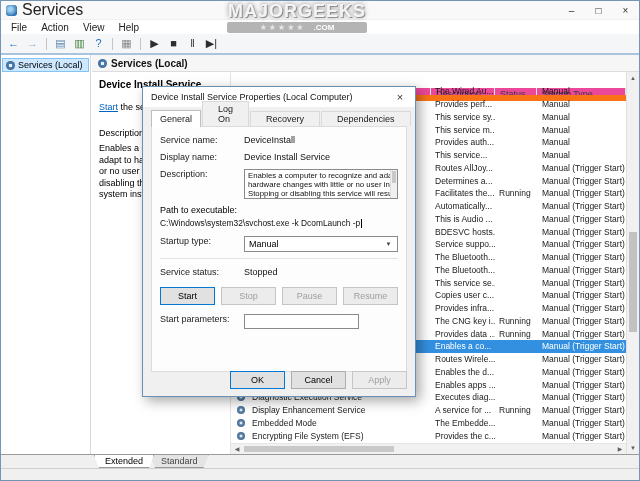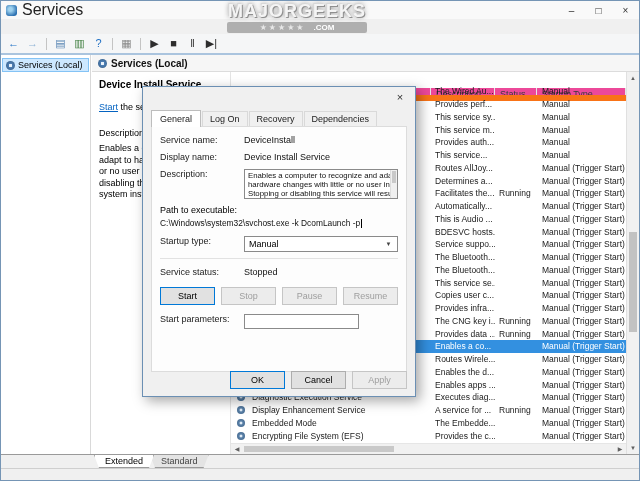--- a/index.html
+++ b/index.html
@@ -75,21 +75,21 @@
   .footer-tabs{position:absolute;left:0;right:0;bottom:12px;height:14px;background:#f0f0f0;border-top:1px solid #9a9a9a;padding-left:93px;display:flex;align-items:stretch}
   .f-tab{font-size:9px;padding:1px 10px 0 10px;color:#444;background:#e4e4e4;border:1px solid #9a9a9a;border-top:none;clip-path:polygon(0 0,100% 0,calc(100% - 5px) 100%,5px 100%);margin-right:-4px}
   .f-tab.active{background:#fff;color:#000;z-index:2}
   .statusbar{position:absolute;left:0;right:0;bottom:0;height:12px;background:#f0f0f0;border-top:1px solid #cfcfcf}
 
   
   .dialog{position:absolute;left:141px;top:85px;width:274px;height:311px;background:#f0f0f0;border:1px solid #6b8fb3;box-shadow:4px 4px 12px rgba(0,0,0,.35);z-index:40}
   .dlg-title{height:20px;background:#fff;display:flex;align-items:center;padding-left:8px;font-size:9px;color:#111}
   .dlg-close{position:absolute;right:0;top:0;width:30px;height:20px;text-align:center;line-height:20px;font-size:11px;color:#333}
   .dlg-tabs{position:absolute;left:8px;top:23px;right:8px;height:16px;display:flex;align-items:flex-end}
-  .dlg-tab{font-size:9px;padding:2px 7px;border:1px solid #d9d9d9;border-bottom:none;background:#f0f0f0;margin-right:1px;color:#222}
+  .dlg-tab{font-size:9px;padding:2px 15px;border:1px solid #d9d9d9;border-bottom:none;background:#f0f0f0;margin-right:1px;color:#222}
   .dlg-tab.active{background:#fff;padding:3px 8px;border-color:#bdbdbd;margin-bottom:-1px;z-index:2}
   .dlg-page{position:absolute;left:8px;top:39px;right:8px;height:246px;background:#fdfdfd;border:1px solid #dcdcdc;padding:8px 8px 6px 8px}
   .frow{display:flex;align-items:flex-start;margin-bottom:6px}
   .flabel{width:84px;flex:none;font-size:9px;color:#222;line-height:11px}
   .fvalue{font-size:9px;color:#111;line-height:11px}
   .desc-box{width:170px;height:30px;border:1px solid #8a8a8a;background:#fff;overflow:hidden;padding:1px 9px 1px 3px;position:relative}
   .dline{font-size:7.8px;line-height:9px;white-space:nowrap;color:#111}
   .desc-sb{position:absolute;right:0;top:0;bottom:0;width:7px;background:#f0f0f0;border-left:1px solid #ddd}
   .desc-sb-thumb{position:absolute;left:1px;right:1px;top:1px;height:12px;background:#c9c9c9}
   .path-label{font-size:9px;margin-bottom:3px}
@@ -122,20 +122,26 @@
   </div>
 
   <div class="watermark">
     <div class="wm-title">MAJORGEEKS</div>
     <div class="wm-sub">
       <span class="wm-stars">★★★★★</span>
       <span class="wm-com">.COM</span>
     </div>
   </div>
 
+  <div class="menubar" id="menubar">
+      <div class="menu-item">File</div>
+      <div class="menu-item">Action</div>
+      <div class="menu-item">View</div>
+      <div class="menu-item">Help</div>
+    </div>
   <div class="toolbar" id="toolbar">
       <div class="tb-icon" style="color: rgb(31, 111, 196);">←</div>
       <div class="tb-icon" style="color: rgb(143, 179, 214);">→</div>
       <div class="tb-sep"></div>
       <div class="tb-icon" style="color: rgb(91, 135, 181);">▤</div>
       <div class="tb-icon" style="color: rgb(62, 125, 62);">▥</div>
       <div class="tb-icon" style="color: rgb(31, 111, 196);">?</div>
       <div class="tb-sep"></div>
       <div class="tb-icon" style="color: rgb(138, 138, 138);">▦</div>
       <div class="tb-sep"></div>
@@ -382,20 +388,23 @@
     </div>
   </div>
 
   <div class="footer-tabs" id="footer-tabs">
       <div class="f-tab active">Extended</div>
       <div class="f-tab">Standard</div>
     </div>
   <div class="statusbar"></div>
 
   <div class="dialog">
+    <div class="dlg-title">
+      <span>Device Install Service Properties (Local Computer)</span>
+    </div>
     <span class="dlg-close">×</span>
     <div class="dlg-tabs" id="dlg-tabs">
         <div class="dlg-tab active">General</div>
         <div class="dlg-tab">Log On</div>
         <div class="dlg-tab">Recovery</div>
         <div class="dlg-tab">Dependencies</div>
       </div>
 
     <div class="dlg-page">
       <div class="frow">

